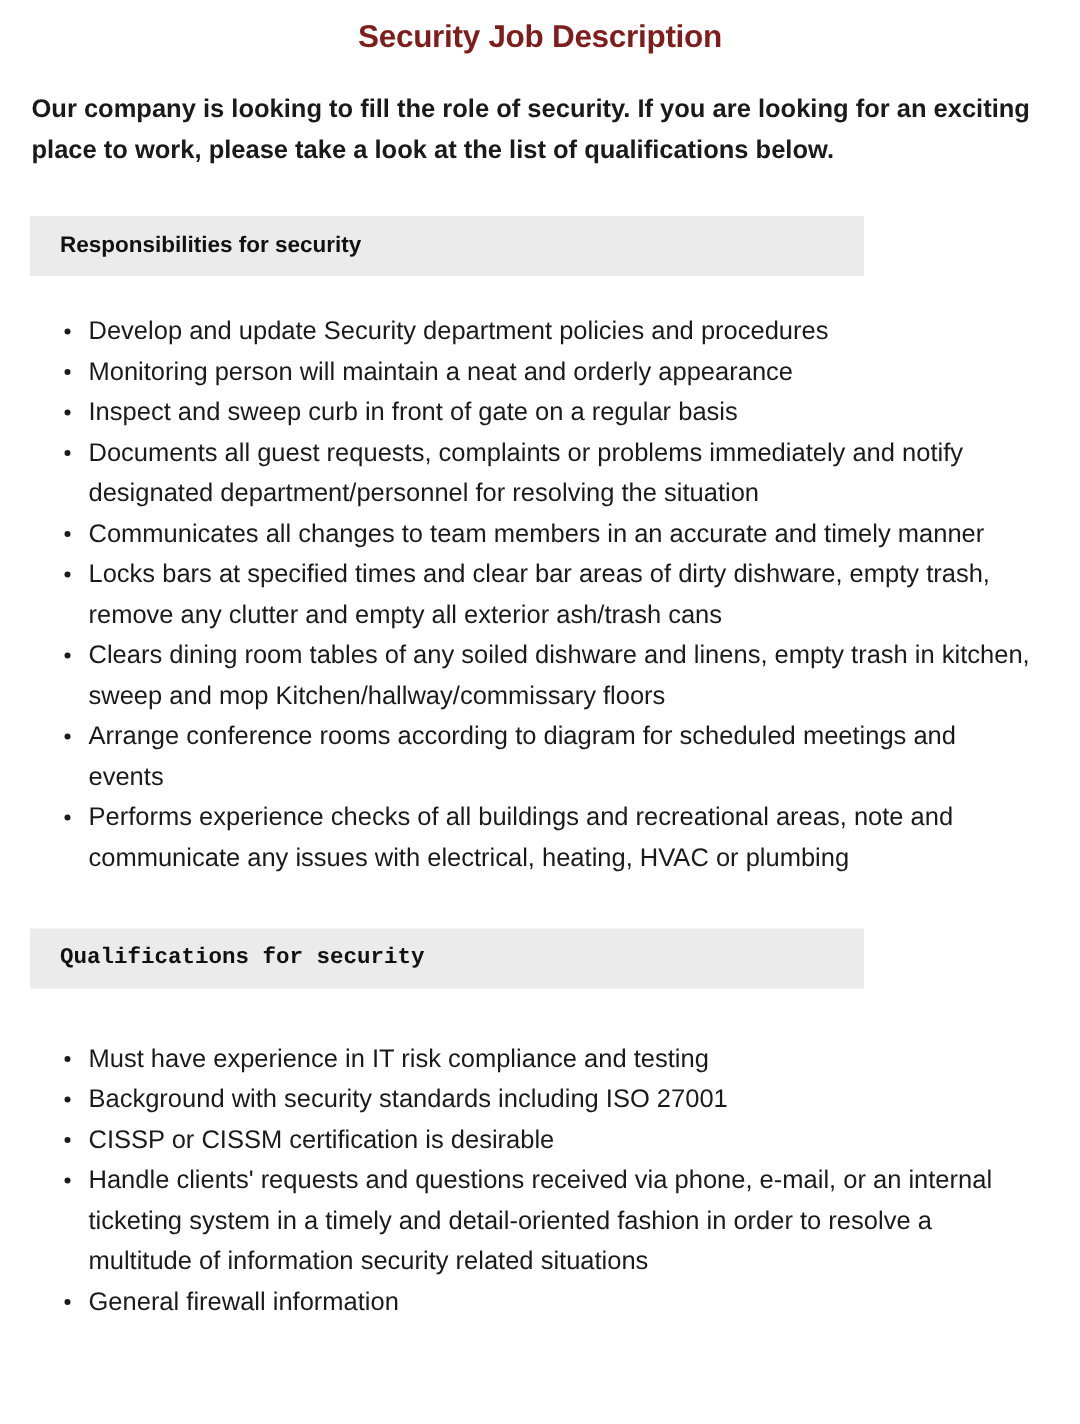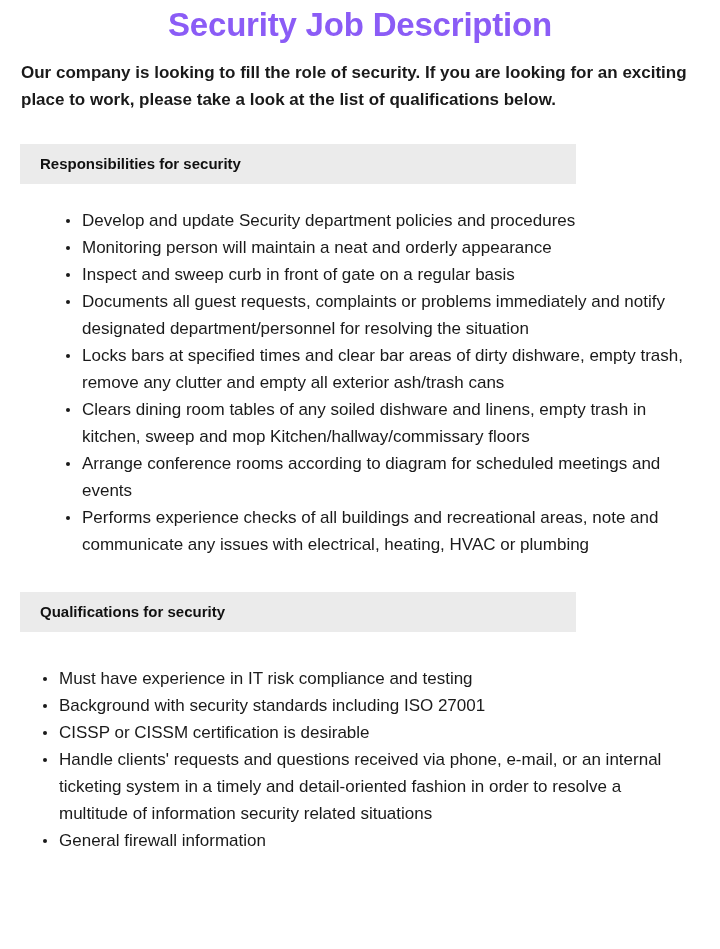--- a/index.html
+++ b/index.html
@@ -21,25 +21,25 @@
     width: 720px;
     box-sizing: border-box;
     padding: 0;
   }
 
   
   .doc-title {
     margin: 0;
     padding: 6px 20px 0 20px;
     text-align: center;
-    font-size: 33px;
+    font-size: 21px;
     line-height: 38px;
     font-weight: bold;
     letter-spacing: -0.2px;
-    color: #8b5cf6;
+    color: #7f1d1d;
   }
 
   
   .intro {
     margin: 15px 0 0 0;
     padding: 0 22px 0 21px;
     font-size: 17px;
     line-height: 27px;
     color: #1a1a1a;
     font-weight: bold;
@@ -55,29 +55,29 @@
     box-sizing: border-box;
     width: 556px;
     margin-left: 20px;
     padding: 10px 0 10px 20px;
     font-size: 15px;
     line-height: 20px;
     font-weight: bold;
     color: #111111;
   }
   .section--responsibilities .section-header { margin-top: 31px; }
-  .section--qualifications  .section-header { margin-top: 34px; }
+  .section--qualifications  .section-header { margin-top: 34px; font-family: Liberation Mono, monospace; }
 
   
   ul.bullets {
     list-style: none;
     margin: 0;
     padding: 0;
   }
-  .section--responsibilities ul.bullets { padding-top: 23px; padding-left: 23px; }
+  .section--responsibilities ul.bullets { padding-top: 23px; }
   .section--qualifications  ul.bullets { padding-top: 33px; }
 
   ul.bullets > li {
     position: relative;
     margin: 0;
     padding: 0 28px 0 59px;
     font-size: 17px;
     line-height: 27px;
     color: #1a1a1a;
   }
@@ -101,20 +101,21 @@
 
   <p class="intro">Our company is looking to fill the role of security. If you are looking for an exciting place to work, please take a look at the list of qualifications below.</p>
 
   <section class="section section--responsibilities">
     <div class="section-header">Responsibilities for security</div>
     <ul class="bullets">
         <li>Develop and update Security department policies and procedures</li>
         <li>Monitoring person will maintain a neat and orderly appearance</li>
         <li>Inspect and sweep curb in front of gate on a regular basis</li>
         <li>Documents all guest requests, complaints or problems immediately and notify designated department/personnel for resolving the situation</li>
+        <li>Communicates all changes to team members in an accurate and timely manner</li>
         <li>Locks bars at specified times and clear bar areas of dirty dishware, empty trash, remove any clutter and empty all exterior ash/trash cans</li>
         <li>Clears dining room tables of any soiled dishware and linens, empty trash in kitchen, sweep and mop Kitchen/hallway/commissary floors</li>
         <li>Arrange conference rooms according to diagram for scheduled meetings and events</li>
         <li>Performs experience checks of all buildings and recreational areas, note and communicate any issues with electrical, heating, HVAC or plumbing</li>
       </ul>
   </section>
 
   <section class="section section--qualifications">
     <div class="section-header">Qualifications for security</div>
     <ul class="bullets">

